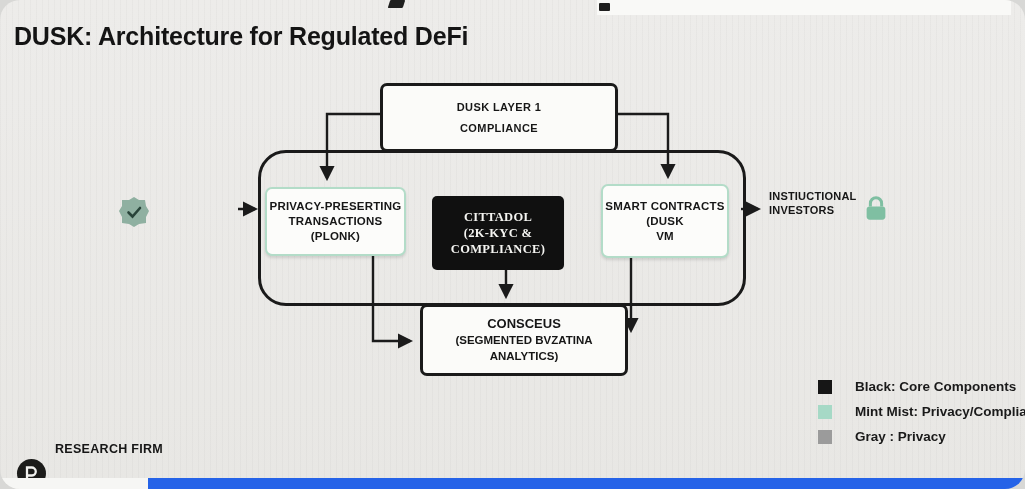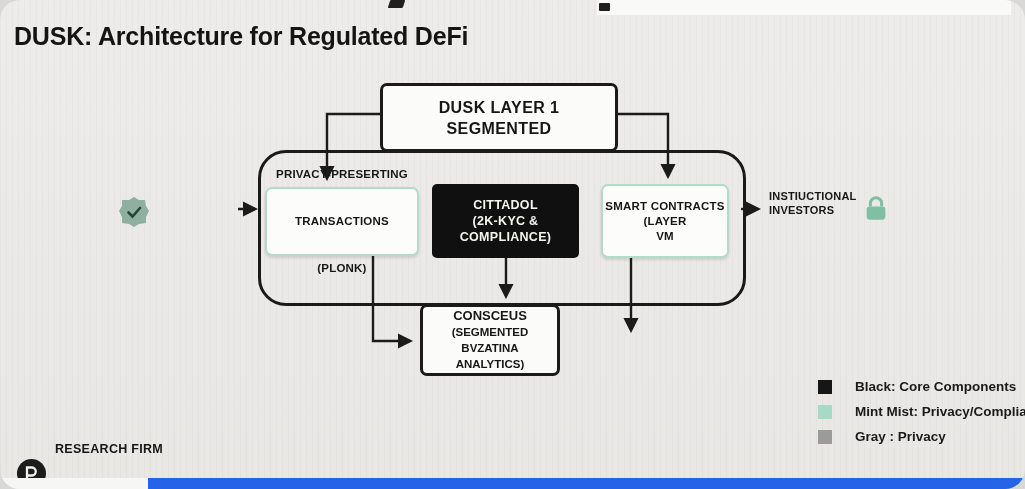--- a/index.html
+++ b/index.html
@@ -27,36 +27,36 @@
     position:absolute; left:258px; top:150px; width:488px; height:156px;
     border:3px solid #1a1a1a; border-radius:28px;
   }
   .box{
     position:absolute; display:flex; flex-direction:column;
     align-items:center; justify-content:center; text-align:center;
   }
   .top-box{
     left:380px; top:83px; width:238px; height:69px;
     background:#fbfbf9; border:3px solid #1a1a1a; border-radius:7px;
-    font-size:16px; font-weight:700; letter-spacing:.4px; line-height:21px;
+    font-size:11px; font-weight:700; letter-spacing:.4px; line-height:21px;
   }
   .mint-box{
     background:#fcfcfa; border:2px solid #b3dcc8; border-radius:7px;
     font-size:11.5px; font-weight:700; line-height:15px; letter-spacing:.2px;
     box-shadow:0 2px 3px rgba(0,0,0,.12);
   }
-  .left-box{ left:265px; top:187px; width:154px; height:69px;gap:32px; }
+  .left-box{ left:265px; top:187px; width:141px; height:69px; }
   .right-box{ left:601px; top:184px; width:128px; height:74px;align-items:center; }
   .black-box{
-    left:432px; top:184px; width:147px; height:74px;
+    left:432px; top:196px; width:132px; height:74px;
     background:#101010; color:#f4f4f1; border-radius:5px;
-    font-size:12.5px; font-weight:700; line-height:16px; letter-spacing:.3px;
+    font-size:12.5px; font-weight:700; line-height:16px; letter-spacing:.3px;font-family:Liberation Serif, serif;
   }
   .bottom-box{
-    left:420px; top:304px; width:140px; height:72px;
+    left:420px; top:304px; width:208px; height:72px;
     background:#fbfbf9; border:3px solid #1a1a1a; border-radius:7px;
     font-size:11.5px; font-weight:700; line-height:16px;
   }
   .bottom-box .first{ font-size:13px; }
 
   .side-label{
     position:absolute; font-size:11px; font-weight:700; line-height:14px; letter-spacing:.2px;
   }
   .left-label{ left:158px; top:192px; width:80px; text-align:center; }
   .right-label{ left:769px; top:189px; width:92px; text-align:left; }
@@ -103,38 +103,38 @@
       <path d="M631 258 V330" marker-end="url(#ah)"></path>
       <path d="M238 209 H255" marker-end="url(#ah)"></path>
       <path d="M741 209 H758" marker-end="url(#ah)"></path>
     </g>
   </svg>
 
   <div class="frame"></div>
 
   <div class="box top-box">
     <div>DUSK LAYER 1</div>
-    <div>SEGMENTED</div>
+    <div>COMPLIANCE</div>
   </div>
 
   <div class="box mint-box left-box">
     <div>PRIVACY-PRESERTING</div>
     <div>TRANSACTIONS</div>
     <div>(PLONK)</div>
   </div>
 
   <div class="box black-box">
     <div>CITTADOL</div>
     <div>(2K-KYC &amp;</div>
     <div>COMPLIANCE)</div>
   </div>
 
   <div class="box mint-box right-box">
     <div>SMART CONTRACTS</div>
-    <div>(LAYER</div>
+    <div>(DUSK</div>
     <div>VM</div>
   </div>
 
   <div class="box bottom-box">
     <div class="first">CONSCEUS</div>
     <div>(SEGMENTED BVZATINA</div>
     <div>ANALYTICS)</div>
   </div>
 
 

